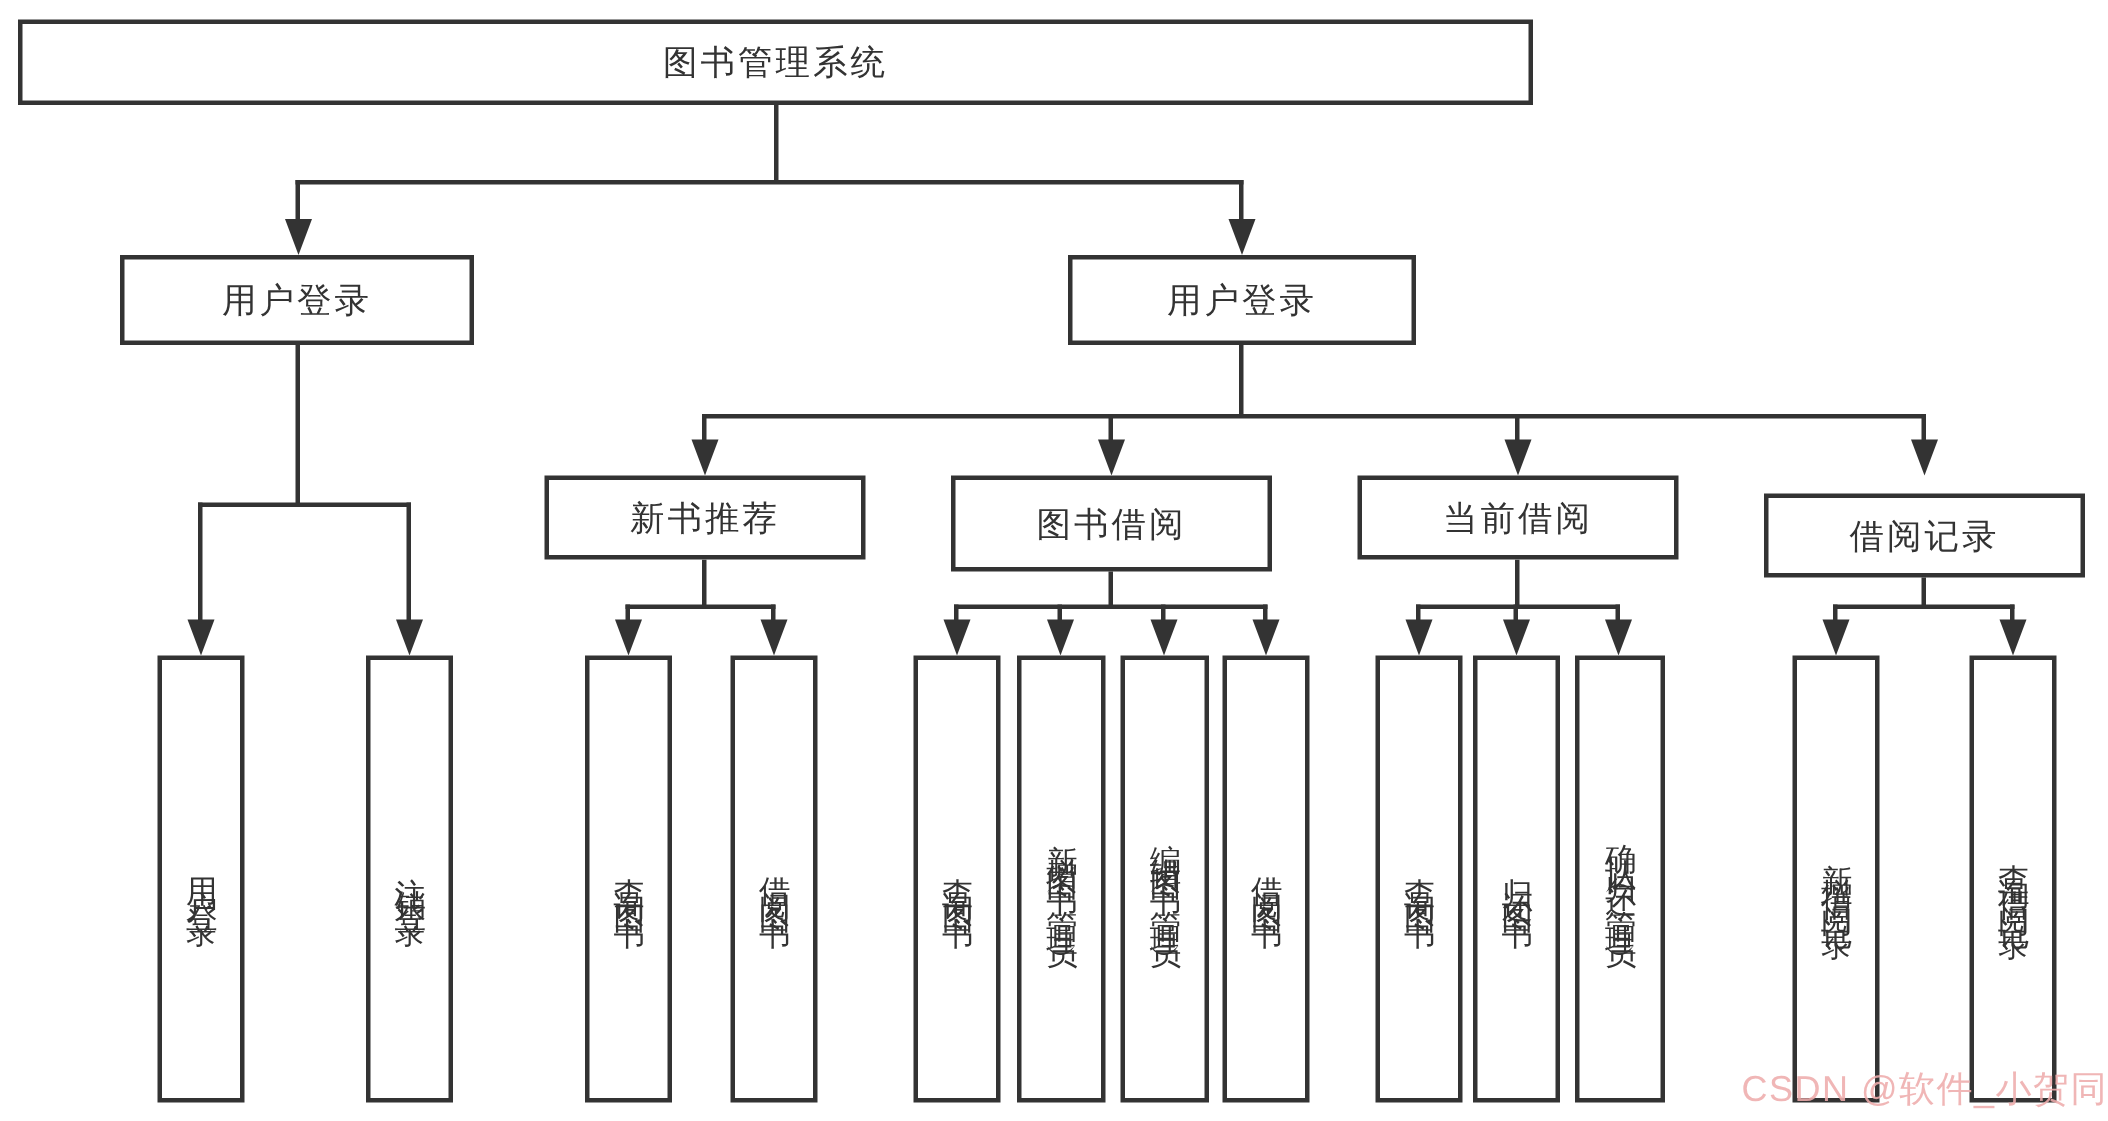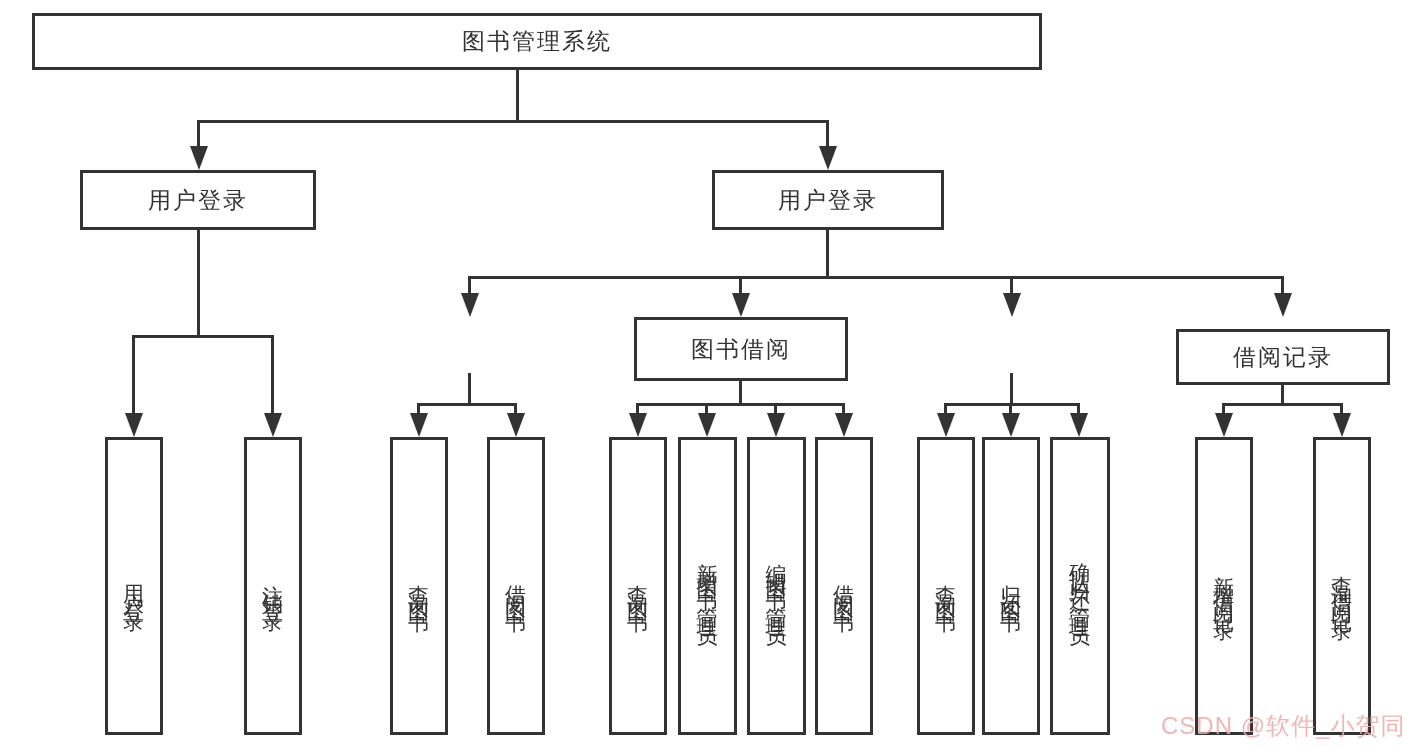--- a/index.html
+++ b/index.html
@@ -109,29 +109,31 @@
   <div class="vl" style="left:1077px; top:403px; height:12px;"></div>
   <div class="ar" style="left:1070px; top:413px;"></div>
 
   <div class="vl" style="left:1281px; top:373px; height:32px;"></div>
   <div class="hl" style="left:1222px; top:403px; width:121px;"></div>
   <div class="vl" style="left:1222px; top:403px; height:12px;"></div>
   <div class="ar" style="left:1215px; top:413px;"></div>
   <div class="vl" style="left:1340px; top:403px; height:12px;"></div>
   <div class="ar" style="left:1333px; top:413px;"></div>
 
-  <div class="box h" style="left:12px; top:13px; width:1010px; height:57px;margin-left:20px;">图书管理系统</div>
+  <div class="box h" style="left:12px; top:13px; width:1010px; height:57px;">图书管理系统</div>
 
   <div class="box h" style="left:80px; top:170px; width:236px; height:60px;">用户登录</div>
 
   <div class="box h" style="left:712px; top:170px; width:232px; height:60px;">用户登录</div>
 
+  <div class="box h" style="left:363px; top:317px; width:214px; height:56px;">新书推荐</div>
 
   <div class="box h" style="left:634px; top:317px; width:214px; height:64px;">图书借阅</div>
 
+  <div class="box h" style="left:905px; top:317px; width:214px; height:56px;">当前借阅</div>
 
   <div class="box h" style="left:1176px; top:317px; width:214px; height:56px;margin-top:12px;">借阅记录</div>
 
   <div class="box v" style="left:105px; top:437px; width:58px; height:298px;">用户登录</div>
   <div class="box v" style="left:244px; top:437px; width:58px; height:298px;">注销登录</div>
 
   <div class="box v" style="left:390px; top:437px; width:58px; height:298px;">查询图书</div>
   <div class="box v" style="left:487px; top:437px; width:58px; height:298px;">借阅图书</div>
 
   <div class="box v" style="left:609px; top:437px; width:58px; height:298px;">查询图书</div>

